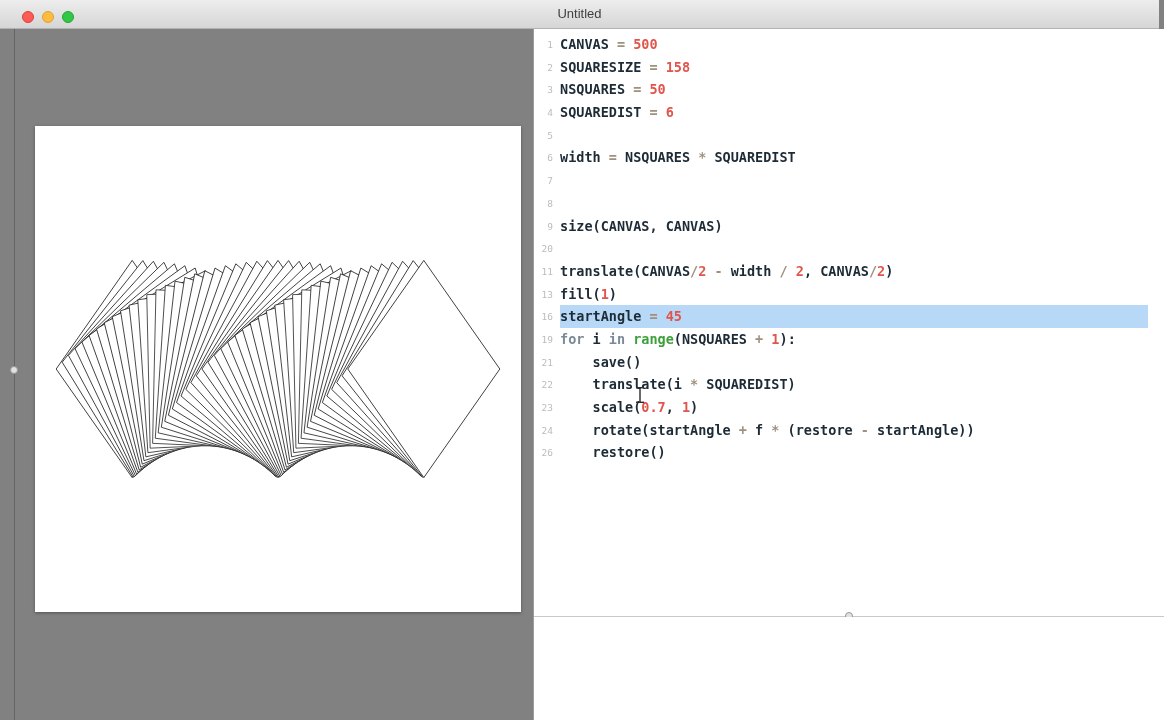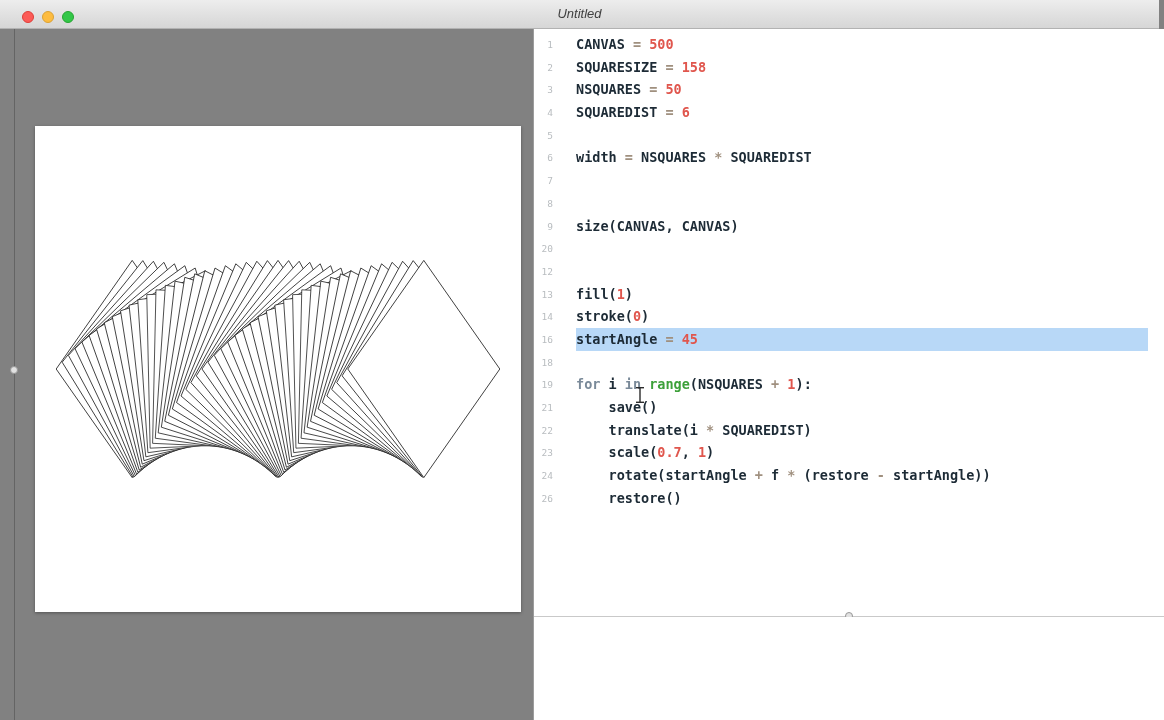--- a/index.html
+++ b/index.html
@@ -9,21 +9,20 @@
     background: var(--c-pane_gray, #818181);
     font-family: "Liberation Sans", sans-serif;
   }
 
   
   .titlebar {
     position: absolute; top: 0; left: 0; right: 5px; height: 28px;
     background: linear-gradient(#ededed, #d6d6d6);
     border-bottom: 1px solid #b2b2b2;
     z-index: 5;
-    font-style: italic;
   }
   .title {
     position: absolute; left: 0; right: 0; top: 0;
     line-height: 28px; text-align: center;
     font-size: 13px; color: #3f3f3f;
   }
   .lights { position: absolute; left: 22px; top: 11px; display: flex; gap: 8px; z-index: 6; }
   .light { width: 12px; height: 12px; border-radius: 50%; display: inline-block; box-sizing: border-box; }
   .light.red    { background: #fc5b57; border: 1px solid #dd3f39; }
   .light.yellow { background: #fdbc40; border: 1px solid #dba234; }
@@ -55,21 +54,21 @@
     position: absolute; top: 0; left: 0; right: 0; height: 587px;
     overflow: hidden; padding-top: 4px; box-sizing: border-box;
     font-family: "DejaVu Sans Mono", monospace; font-size: 13.5px; font-weight: bold;
   }
   .code-line { display: flex; height: 22.7px; line-height: 22.7px; }
   .gutter {
     flex: none; width: 24px; text-align: right; padding-right: 5px; box-sizing: border-box;
     font-size: 9.5px; font-weight: normal; color: var(--c-line_number, #b9bdc0);
     line-height: 23px;
   }
-  .code-text { flex: 1; margin-left: 18px; margin-right: 16px; white-space: pre; color: var(--c-code, #1d2b36); }
+  .code-text { flex: 1; margin-left: 2px; margin-right: 16px; white-space: pre; color: var(--c-code, #1d2b36); }
   .code-text.selected { background: var(--c-selection, #b8d8f7); }
   .tok-o { color: var(--c-operator, #a0907f); }
   .tok-n { color: var(--c-number, #e0564d); }
   .tok-k { color: var(--c-keyword, #7a8a99); }
   .tok-b { color: var(--c-builtin, #3da03a); }
 
   .hsplit { position: absolute; left: 0; right: 0; top: 587px; height: 1px; background: #c9c9c9; }
   .hsplit .grab { left: 50%; margin-left: -4px; top: -4px; }
   .console { position: absolute; top: 588px; left: 0; right: 0; bottom: 0; background: #ffffff; }
 
@@ -186,38 +185,30 @@
       </div>
       <div class="code-line">
         <span class="gutter">9</span>
         <span class="code-text"><span class="tok-c">size(CANVAS, CANVAS)</span></span>
       </div>
       <div class="code-line">
         <span class="gutter">20</span>
         <span class="code-text"></span>
       </div>
       <div class="code-line">
-        <span class="gutter">12</span>
-        <span class="code-text"></span>
+        <span class="gutter">11</span>
+        <span class="code-text"><span class="tok-c">translate(CANVAS</span><span class="tok-o">/</span><span class="tok-n">2</span><span class="tok-o"> - </span><span class="tok-c">width </span><span class="tok-o">/ </span><span class="tok-n">2</span><span class="tok-c">, CANVAS</span><span class="tok-o">/</span><span class="tok-n">2</span><span class="tok-c">)</span></span>
       </div>
       <div class="code-line">
         <span class="gutter">13</span>
         <span class="code-text"><span class="tok-c">fill(</span><span class="tok-n">1</span><span class="tok-c">)</span></span>
       </div>
       <div class="code-line">
-        <span class="gutter">14</span>
-        <span class="code-text"><span class="tok-c">stroke(</span><span class="tok-n">0</span><span class="tok-c">)</span></span>
-      </div>
-      <div class="code-line">
         <span class="gutter">16</span>
         <span class="code-text selected"><span class="tok-c">startAngle </span><span class="tok-o">= </span><span class="tok-n">45</span></span>
-      </div>
-      <div class="code-line">
-        <span class="gutter">18</span>
-        <span class="code-text"></span>
       </div>
       <div class="code-line">
         <span class="gutter">19</span>
         <span class="code-text"><span class="tok-k">for </span><span class="tok-c">i </span><span class="tok-k">in </span><span class="tok-b">range</span><span class="tok-c">(NSQUARES </span><span class="tok-o">+ </span><span class="tok-n">1</span><span class="tok-c">):</span></span>
       </div>
       <div class="code-line">
         <span class="gutter">21</span>
         <span class="code-text"><span class="tok-c">    save()</span></span>
       </div>
       <div class="code-line">

